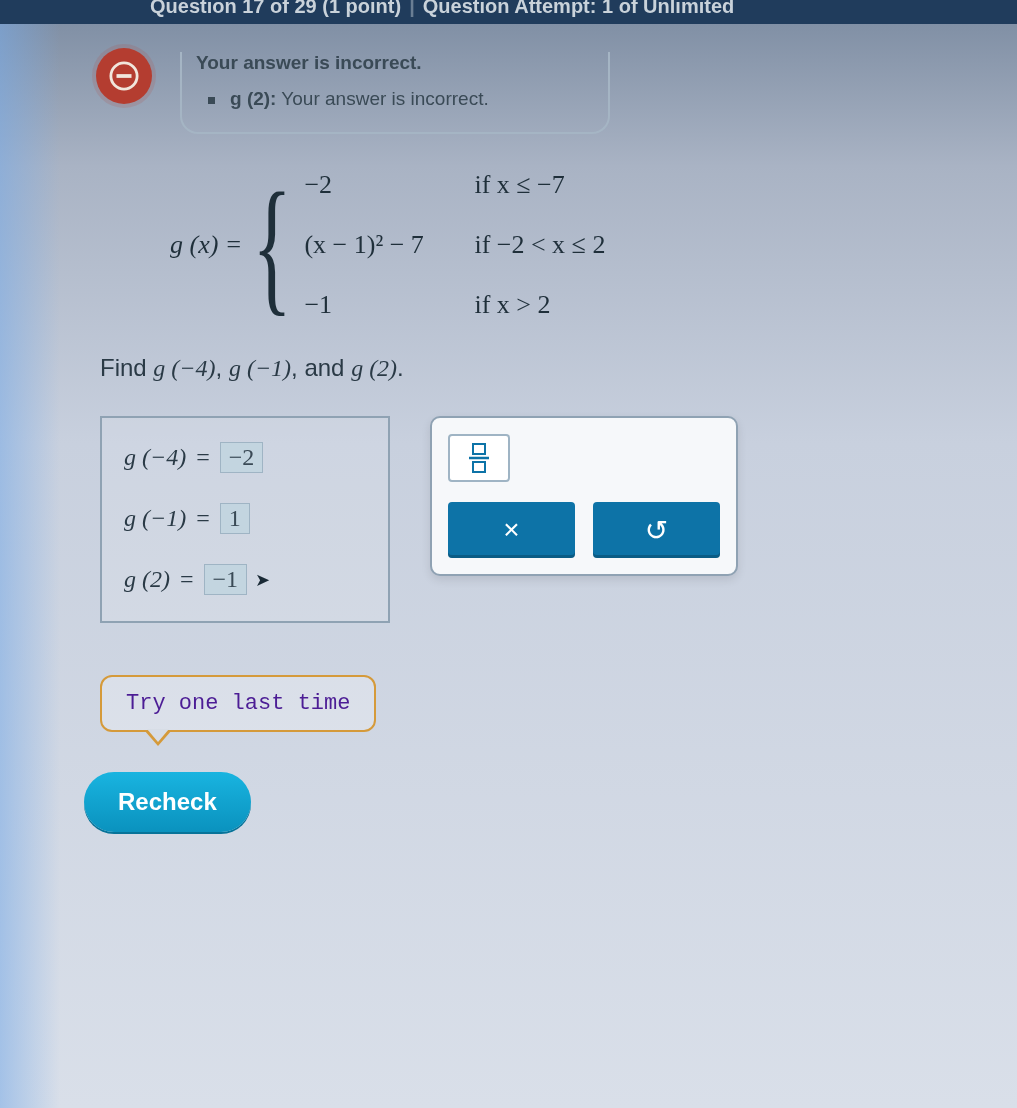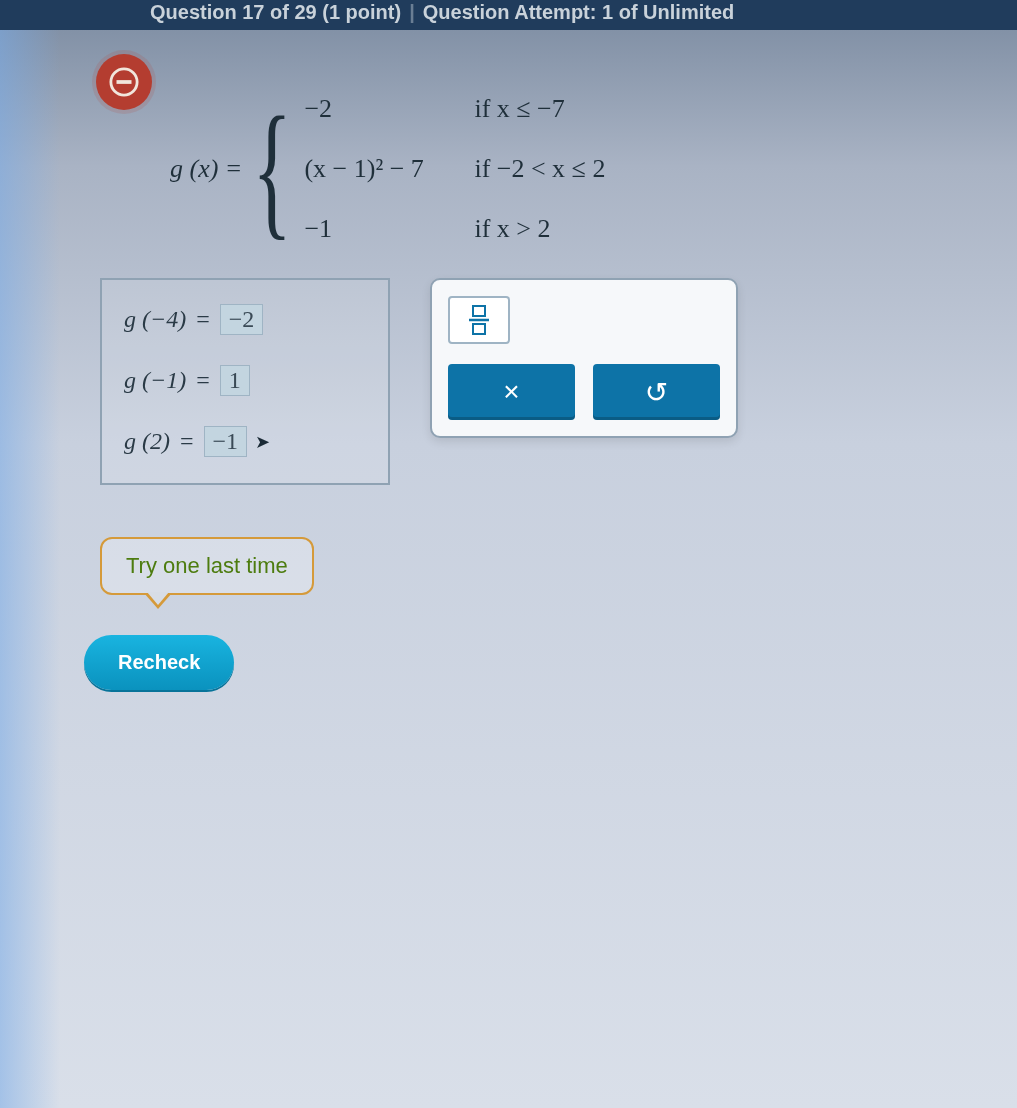--- a/index.html
+++ b/index.html
@@ -16,21 +16,21 @@
     position:absolute; left:0; top:0; bottom:0; width:60px;
     background: linear-gradient(to right, rgba(120,170,230,0.55), rgba(120,170,230,0));
     pointer-events:none;
   }
   .header-bar {
     background: #203c5c;
     color: #c9d2da;
     padding: 0 20px 6px 150px;
     font-size: 20px;
     font-weight: 700;
-    height: 30px;
+    height: 24px;
     display:flex;
     align-items:flex-end;
     filter: blur(0.3px);
   }
   .header-bar .sep { margin: 0 8px; color:#6a7e94; }
   .content {
     padding: 18px 40px 40px 100px;
     position: relative;
   }
   .feedback-badge {
@@ -168,23 +168,24 @@
     box-shadow: inset 0 -3px 0 rgba(0,0,0,0.2);
     cursor:pointer;
   }
   .hint-bubble {
     margin-top: 52px;
     display:inline-block;
     border:2px solid #d59a3a;
     border-radius:12px;
     padding: 14px 24px;
     font-size:22px;
-    color:#4d7c0f;
+    color:#4c1d95;
     background: rgba(255,255,255,0.25);
     position:relative;
+    font-family:Liberation Mono, monospace;
   }
   .hint-bubble::after {
     content:"";
     position:absolute;
     left:42px; bottom:-16px;
     width:0; height:0;
     border-left:14px solid transparent;
     border-right:14px solid transparent;
     border-top:16px solid #d59a3a;
   }
@@ -197,21 +198,21 @@
     border-right:11px solid transparent;
     border-top:13px solid #d7dde6;
     z-index:1;
   }
   .recheck-btn {
     margin-top: 40px;
     display:inline-block;
     background:#0da7d6;
     background: linear-gradient(#19b4e0,#0a92be);
     color:#fff;
-    font-size:20px;
+    font-size:24px;
     font-weight:600;
     padding: 16px 34px;
     border-radius: 32px;
     cursor:pointer;
     box-shadow: 0 2px 0 #077399;
     margin-left: -16px;
   }
 </style>
 </head>
 <body>
@@ -227,20 +228,26 @@
 <div class="content">
 
   <div class="feedback-badge">
     <svg viewBox="0 0 32 32">
       <circle cx="16" cy="16" r="14" fill="none" stroke="#f1e6dc" stroke-width="3"></circle>
       <rect x="8" y="14" width="16" height="4" fill="#f1e6dc"></rect>
     </svg>
   </div>
 
   <div class="feedback-block">
+    <div class="feedback-box">
+      <div class="feedback-sub">Your answer is incorrect.</div>
+      <div class="feedback-item">
+        <b>g (2):</b><span> Your answer is incorrect.</span>
+      </div>
+    </div>
   </div>
 
 
   <div class="piecewise">
     <span class="lhs"><i>g (x) =</i></span>
     <span class="brace">{</span>
     <div class="cases">
       <div class="case-row">
         <span class="case-expr">−2</span>
         <span class="case-cond">if  x ≤ −7</span>
@@ -249,20 +256,23 @@
         <span class="case-expr">(x − 1)² − 7</span>
         <span class="case-cond">if  −2 &lt; x ≤ 2</span>
       </div>
       <div class="case-row">
         <span class="case-expr">−1</span>
         <span class="case-cond">if  x &gt; 2</span>
       </div>
     </div>
   </div>
 
+  <div class="find-line">
+    <span>Find </span><span class="m">g (−4)</span><span>, </span><span class="m">g (−1)</span><span>, and </span><span class="m">g (2)</span><span>.</span>
+  </div>
 
   <div class="answer-area">
     <div class="answer-box">
       <div class="ans-row">
         <span class="ans-lhs">g (−4)</span>
         <span class="ans-eq">=</span>
         <span class="ans-val">−2</span>
       </div>
       <div class="ans-row">
         <span class="ans-lhs">g (−1)</span>

